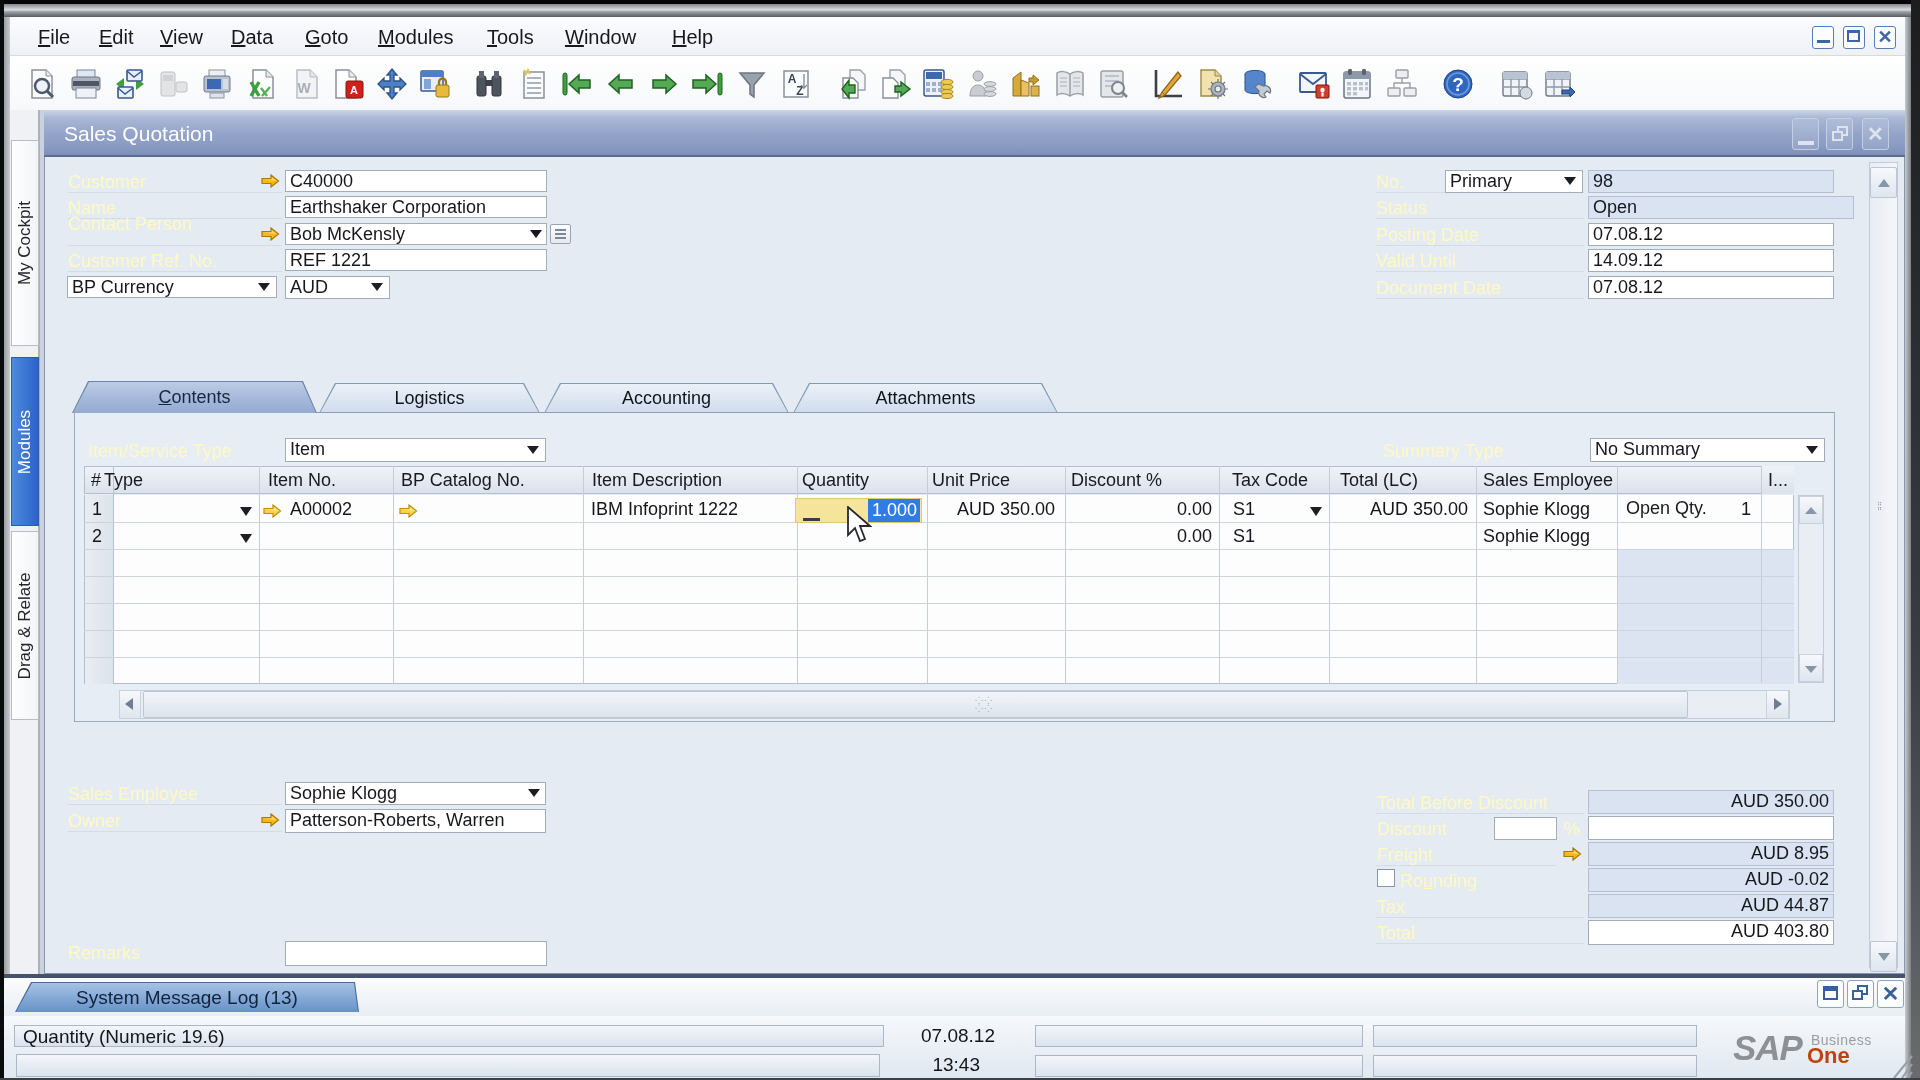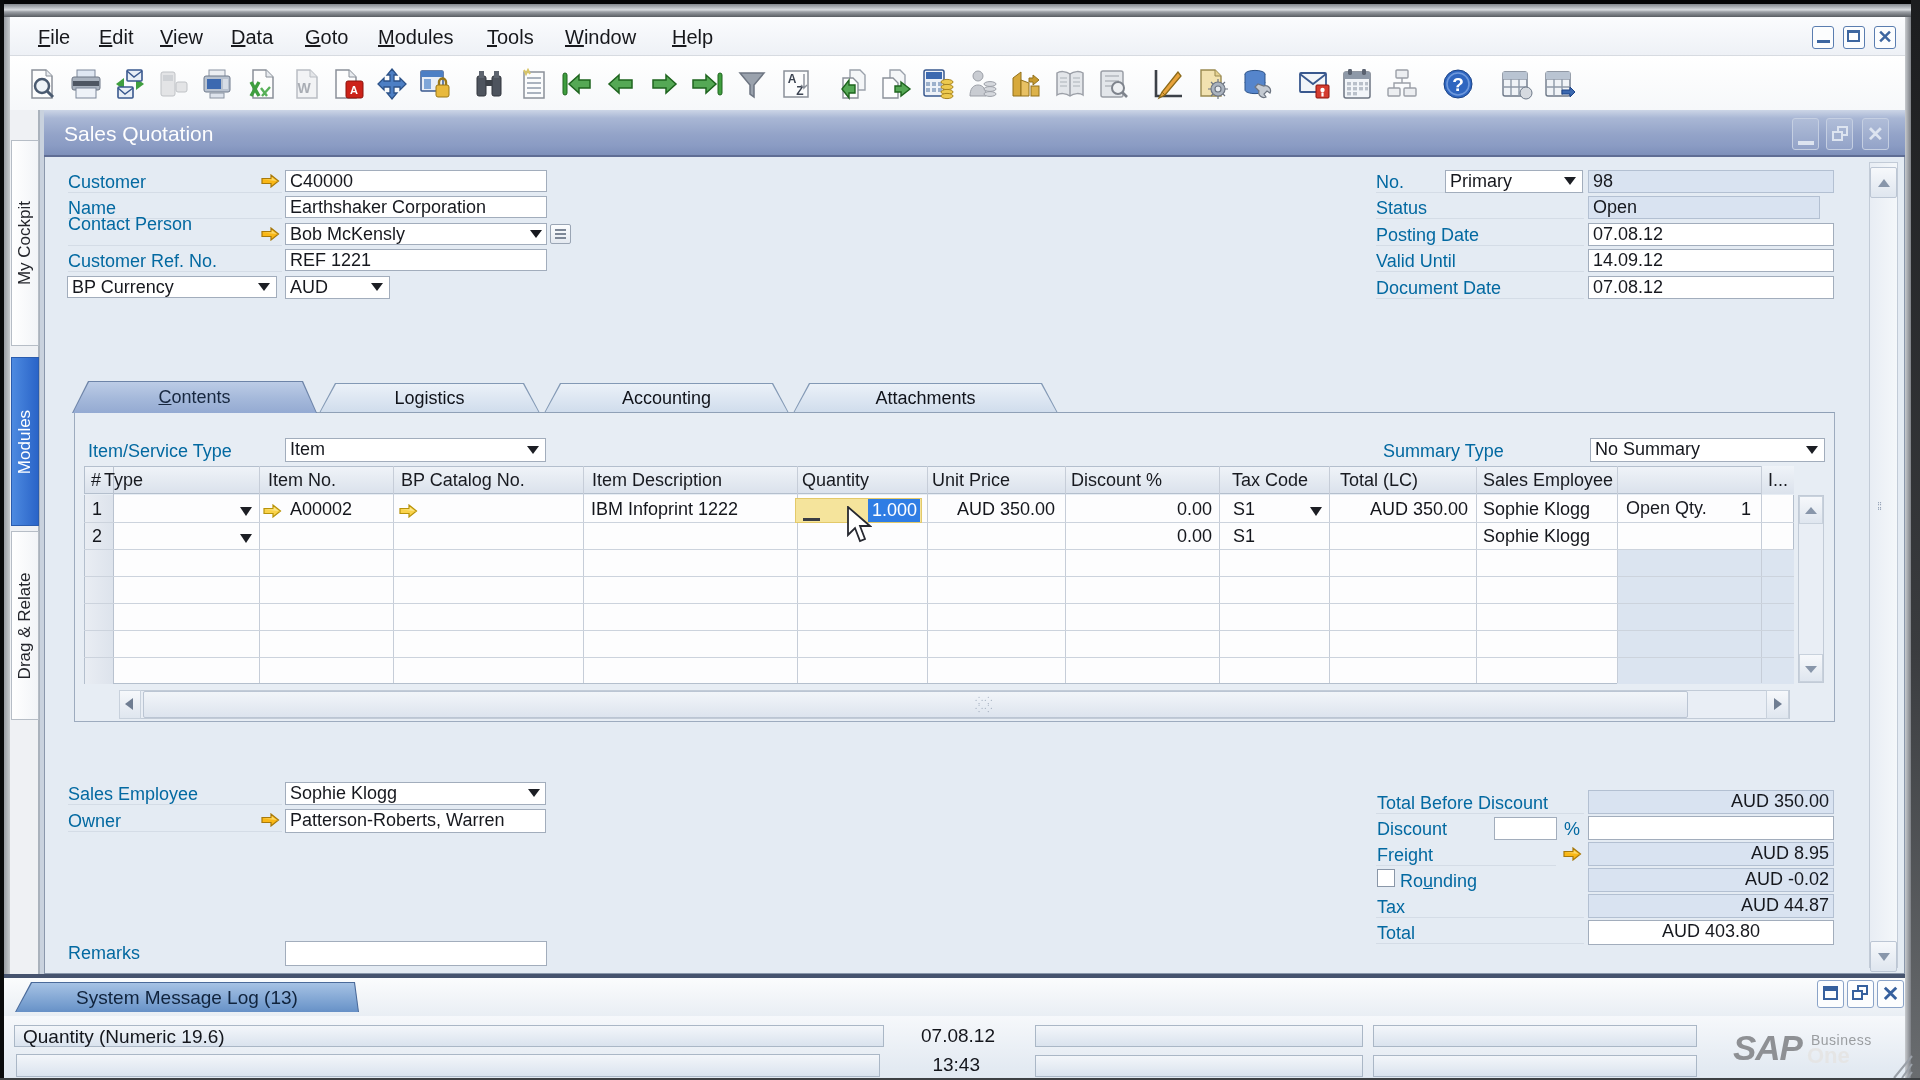--- a/index.html
+++ b/index.html
@@ -1,19 +1,19 @@
 <!DOCTYPE html>
 <html><head>
 <meta charset="utf-8">
 <style>
 * { margin:0; padding:0; box-sizing:border-box; }
 html,body { width:1920px; height:1080px; overflow:hidden; background:#000; }
 body { font-family:"Liberation Sans", sans-serif; position:relative; }
 .abs { position:absolute; }
-.lbl { position:absolute; font-size:18px; color:#0369a1; white-space:nowrap; }
+.lbl { position:absolute; font-size:18px; color:#fef9c3; white-space:nowrap; }
 .fld { position:absolute; background:#fff; border:1px solid #a2adbc; font-size:18px; color:#16181e; padding:0 4px; line-height:20px; white-space:nowrap; overflow:hidden; }
 .ro  { background:#d9e3f1; border:1px solid #b3c0d2; }
 .arr { position:absolute; width:20px; height:14px; }
 .dd  { position:absolute; width:0; height:0; border-left:6px solid transparent; border-right:6px solid transparent; border-top:8px solid #1c1e24; }
 #table span, #menubar span { white-space:nowrap; }
 </style>
 </head>
 <body>
 
 <div class="abs" style="left:0;top:0;width:1920px;height:4px;background:#060607;"></div>
@@ -345,21 +345,21 @@
   <div class="abs" style="left:1376px;top:249px;width:208px;height:23px;border-bottom:1px solid #d4dce6;"></div>
   <div class="abs" style="left:1376px;top:276px;width:208px;height:23px;border-bottom:1px solid #d4dce6;"></div>
   <span class="lbl" style="left:1376px;top:172px;">No.</span>
   <span class="lbl" style="left:1376px;top:198px;">Status</span>
   <span class="lbl" style="left:1376px;top:225px;">Posting Date</span>
   <span class="lbl" style="left:1376px;top:251px;">Valid Until</span>
   <span class="lbl" style="left:1376px;top:278px;">Document Date</span>
   <span class="fld" style="left:1445px;top:170px;width:138px;height:23px;">Primary</span>
   <span class="dd" style="left:1564px;top:177px;"></span>
   <span class="fld ro" style="left:1588px;top:170px;width:246px;height:23px;">98</span>
-  <span class="fld ro" style="left:1588px;top:196px;width:232px;height:23px;">Open</span>
+  <span class="fld ro" style="left:1588px;top:196px;width:266px;height:23px;">Open</span>
   <span class="fld" style="left:1588px;top:223px;width:246px;height:23px;">07.08.12</span>
   <span class="fld" style="left:1588px;top:249px;width:246px;height:23px;">14.09.12</span>
   <span class="fld" style="left:1588px;top:276px;width:246px;height:23px;">07.08.12</span>
 </div>
 
 <div id="tabs" style="font-size:18px;">
   <div class="abs" style="left:319px;top:383px;width:221px;height:30px;clip-path:polygon(16px 0%,205px 0%,221px 100%,0% 100%);background:#8399b5;"></div>
   <div class="abs" style="left:320px;top:384px;width:219px;height:29px;clip-path:polygon(16px 0%,203px 0%,219px 100%,0% 100%);background:linear-gradient(180deg,#ebf1f8,#cfdcec);"></div>
   <div class="abs" style="left:320px;top:384px;width:219px;height:29px;text-align:center;line-height:29px;color:#10131a;">Logistics</div>
   <div class="abs" style="left:544px;top:383px;width:245px;height:30px;clip-path:polygon(16px 0%,229px 0%,245px 100%,0% 100%);background:#8399b5;"></div>
@@ -516,21 +516,21 @@
   <span class="lbl" style="left:1564px;top:819px;">%</span>
   <span class="fld" style="left:1588px;top:816px;width:246px;height:24px;"></span>
   <svg class="arr" style="left:1562px;top:847px;" viewBox="0 0 20 14">
       <path d="M2 4.5h9V1l7.5 6-7.5 6V9.5H2z" fill="#f9b716" stroke="#a8790a" stroke-width="1.2"></path>
       <path d="M3 5.5h8.7V3.2l5 3.8" fill="#fcd96a" stroke="none"></path>
     </svg>
   <span class="fld ro" style="left:1588px;top:842px;width:246px;height:24px;text-align:right;">AUD 8.95</span>
   <span class="abs" style="left:1377px;top:869px;width:18px;height:18px;background:#fff;border:1px solid #8a97a8;"></span>
   <span class="fld ro" style="left:1588px;top:868px;width:246px;height:24px;text-align:right;">AUD -0.02</span>
   <span class="fld ro" style="left:1588px;top:894px;width:246px;height:24px;text-align:right;">AUD 44.87</span>
-  <span class="fld" style="left:1588px;top:920px;width:246px;height:25px;text-align:center;">AUD 403.80</span>
+  <span class="fld" style="left:1588px;top:920px;width:246px;height:25px;text-align:right;">AUD 403.80</span>
 </div>
 
 <div id="syslog">
   <div class="abs" style="left:4px;top:974px;width:1901px;height:4px;background:#46536e;"></div>
   <div class="abs" style="left:4px;top:978px;width:1901px;height:38px;background:linear-gradient(180deg,#fbfcfd,#e9eef4);"></div>
   <div class="abs" style="left:15px;top:982px;width:344px;height:30px;clip-path:polygon(16px 0%,340px 0%,344px 100%,0% 100%);background:#4a6a9a;"></div>
   <div class="abs" style="left:16px;top:983px;width:342px;height:29px;clip-path:polygon(16px 0%,338px 0%,342px 100%,0% 100%);background:linear-gradient(180deg,#a6c2e4,#7099cc 85%,#6790c6);"></div>
   <div class="abs" style="left:16px;top:983px;width:342px;height:29px;text-align:center;line-height:29px;font-size:19px;color:#10233c;">System Message Log (13)</div>
   <span class="abs" style="left:1817px;top:980px;width:27px;height:28px;background:#fcfdfe;border:1px solid #8aa3c8;border-radius:3px;">
       <span class="abs" style="left:5px;top:5px;width:15px;height:14px;border:2px solid #36609e;border-top-width:5px;"></span>
@@ -547,19 +547,19 @@
   <div class="abs" style="left:14px;top:1025px;width:870px;height:22px;background:linear-gradient(180deg,#f3f6fa,#dae3ee);border:1px solid #aab7c6;font-size:19px;color:#14161c;padding:0 8px;line-height:21px;">Quantity (Numeric 19.6)</div>
   <div class="abs" style="left:900px;top:1025px;width:95px;text-align:right;font-size:19px;color:#14161c;">07.08.12</div>
   <div class="abs" style="left:1035px;top:1025px;width:328px;height:22px;background:linear-gradient(180deg,#f3f6fa,#dae3ee);border:1px solid #aab7c6;"></div>
   <div class="abs" style="left:1373px;top:1025px;width:324px;height:22px;background:linear-gradient(180deg,#f3f6fa,#dae3ee);border:1px solid #aab7c6;"></div>
   <div class="abs" style="left:16px;top:1054px;width:864px;height:23px;background:linear-gradient(180deg,#f3f6fa,#dae3ee);border:1px solid #aab7c6;"></div>
   <div class="abs" style="left:900px;top:1054px;width:80px;text-align:right;font-size:19px;color:#14161c;">13:43</div>
   <div class="abs" style="left:1035px;top:1055px;width:328px;height:22px;background:linear-gradient(180deg,#f3f6fa,#dae3ee);border:1px solid #aab7c6;"></div>
   <div class="abs" style="left:1373px;top:1055px;width:324px;height:22px;background:linear-gradient(180deg,#f3f6fa,#dae3ee);border:1px solid #aab7c6;"></div>
   <div class="abs" style="left:1733px;top:1028px;font-size:35px;font-weight:bold;font-style:italic;color:#8e9094;letter-spacing:-1px;">SAP</div>
   <div class="abs" style="left:1811px;top:1032px;font-size:14px;color:#9a9da0;letter-spacing:0.5px;">Business</div>
-  <div class="abs" style="left:1807px;top:1043px;font-size:22px;font-weight:bold;color:#e5e5e5;">One</div>
+  <div class="abs" style="left:1807px;top:1043px;font-size:22px;font-weight:bold;color:#c2410c;">One</div>
   <svg class="abs" style="left:1888px;top:1052px;" width="28" height="28" viewBox="0 0 28 28">
       <path d="M24 4L6 26M24 12L14 26M24 20l-6 8" stroke="#9aa0a8" stroke-width="2" fill="none"></path>
     </svg>
 </div>
 
 <div class="abs" style="left:0;top:1078px;width:1920px;height:2px;background:#3d4043;"></div>
 
 </body></html>

